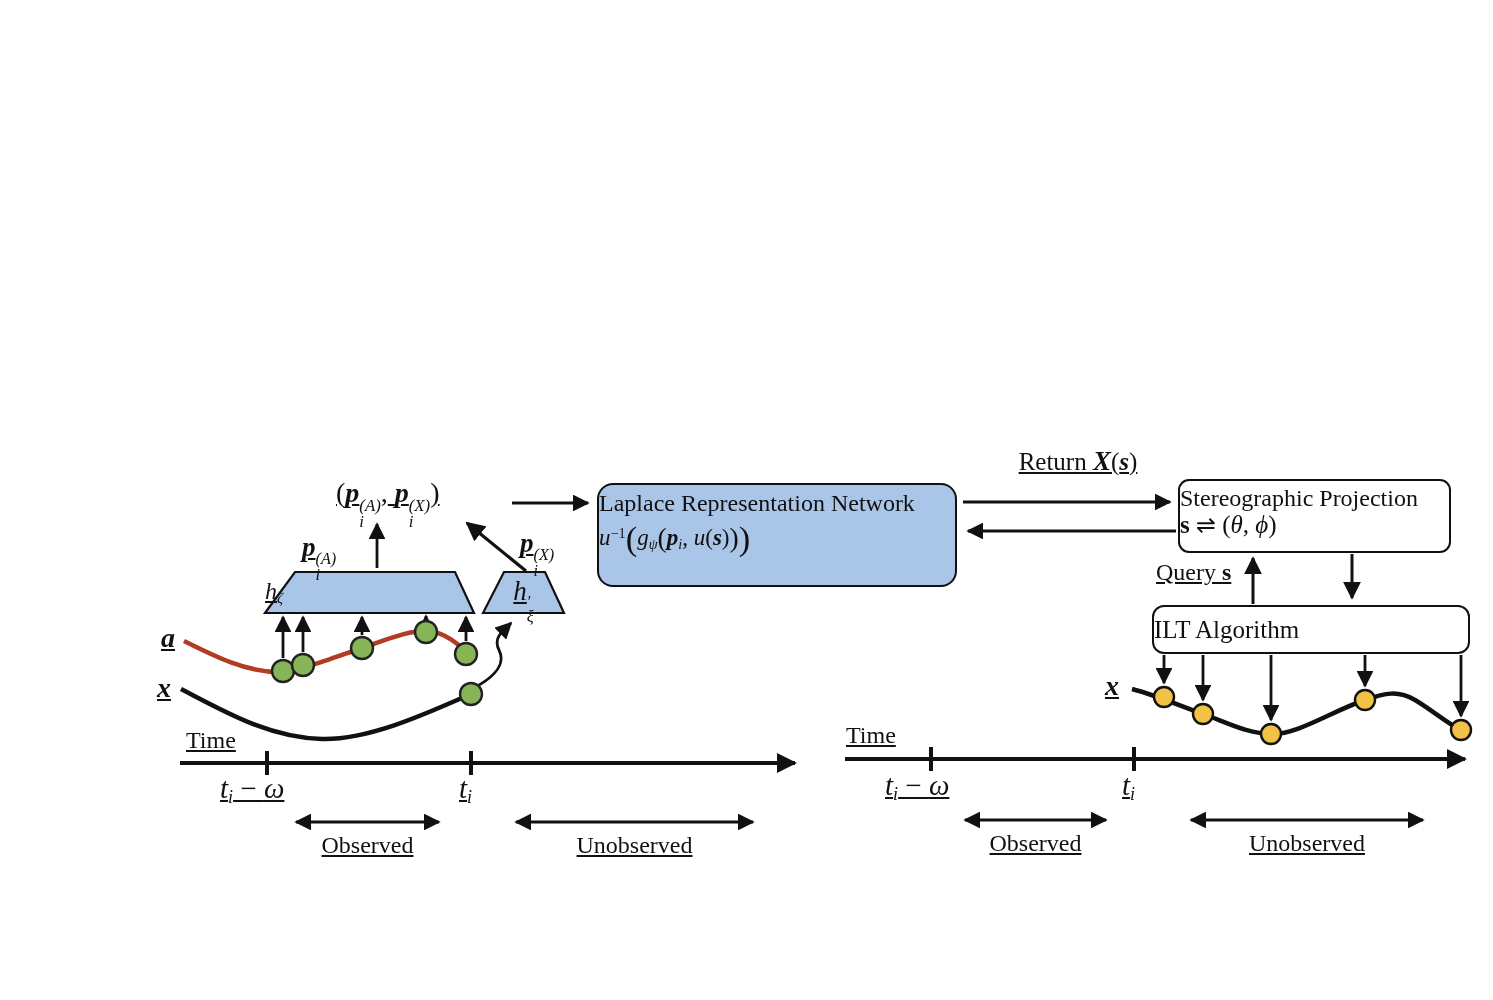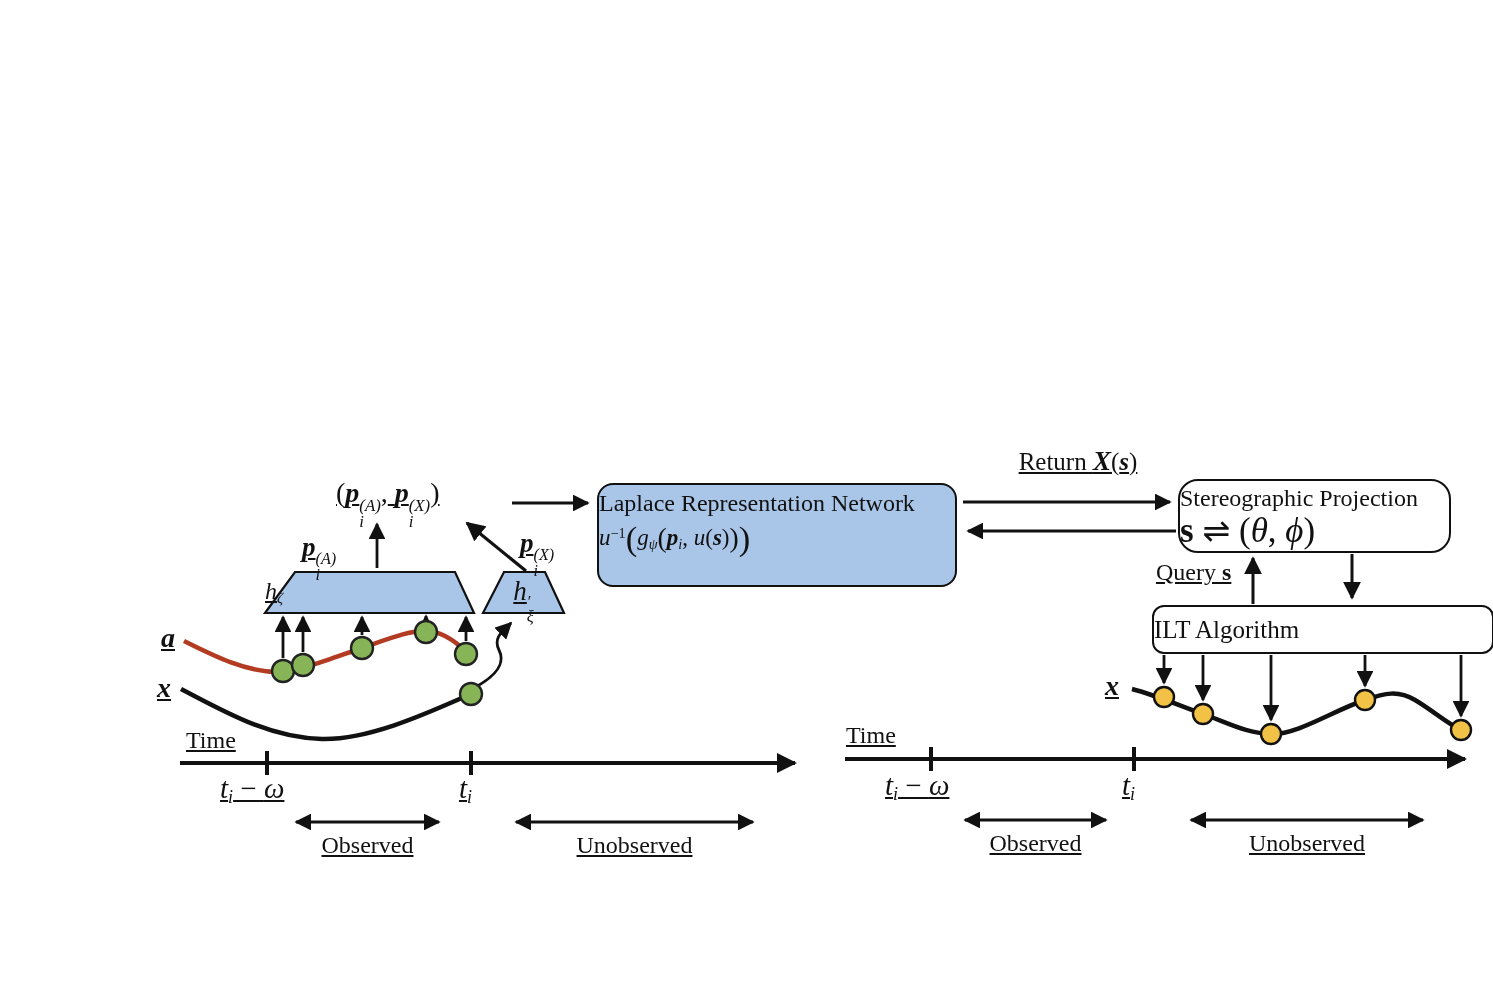--- a/index.html
+++ b/index.html
@@ -11,21 +11,21 @@
   .mb{font-style:italic;font-weight:bold;}
   .mbu{font-weight:bold;}
   .msub{font-size:0.62em;font-style:italic;vertical-align:-0.28em;}
   .msup{font-size:0.62em;vertical-align:0.5em;}
   .stack{display:inline-flex;flex-direction:column;align-items:flex-start;
          line-height:0.95;font-size:0.60em;vertical-align:-0.52em;}
   .st-up{font-style:italic;}
   .st-dn{font-style:italic;}
   .box{position:absolute;border:2.5px solid #111;box-sizing:border-box;}
   .box.blue{background:#a9c5e8;border-radius:16px;}
-  .box.white{background:#fff;border-radius:20px;}
+  .box.white{background:#fff;border-radius:11px;}
   .box-title{font-size:24px;line-height:1.15;}
   .formula{font-size:23px;}
   .f-big{font-size:1.5em;vertical-align:-0.14em;}
   .f-mid{font-size:1.2em;vertical-align:-0.07em;}
   .harpoon{font-family:"DejaVu Sans",sans-serif;font-size:0.95em;}
   .plain{font-style:normal;}
 </style>
 </head>
 <body>
 
@@ -148,30 +148,30 @@
       <span class="mi">u</span><span class="msup">−1</span><span class="f-big plain">(</span><span class="mi">g</span><span class="msub">ψ</span><span class="f-mid plain">(</span><span class="mb">p</span><span class="msub">i</span><span class="plain">,</span>&nbsp;<span class="mi">u</span><span class="plain">(</span><span class="mb">s</span><span class="plain">)</span><span class="f-mid plain">)</span><span class="f-big plain">)</span>
     </div>
   </div>
 
   <div class="label" style="left:988px;top:446px;width:180px;text-align:center;font-size:25px;">
     <span class="plain">Return </span><span class="mb" style="font-size:27px;">X</span><span class="plain">(</span><span class="mb">s</span><span class="plain">)</span>
   </div>
 
   <div class="box white" style="left:1178px;top:479px;width:273px;height:74px;border-width:2px;">
     <div class="box-title" style="margin-top:4px;">Stereographic Projection</div>
-    <div class="formula" style="font-size:35px;margin-top:-2px;">
+    <div class="formula" style="font-size:25px;margin-top:-2px;">
       <span class="mbu">s</span> <span class="harpoon">⇌</span> <span class="plain">(</span><span class="mi">θ</span><span class="plain">,</span>&nbsp;<span class="mi">ϕ</span><span class="plain">)</span>
     </div>
   </div>
 
   <div class="label" style="left:1156px;top:559px;font-size:24px;">
     <span class="plain">Query </span><span class="mbu">s</span>
   </div>
 
-  <div class="box white" style="left:1152px;top:605px;width:342px;height:49px;border-width:2px;border-radius:12px;">
+  <div class="box white" style="left:1152px;top:605px;width:318px;height:49px;border-width:2px;border-radius:12px;">
     <div class="box-title" style="line-height:45px;font-size:25px;">ILT Algorithm</div>
   </div>
 
   <div class="label" style="left:186px;top:727px;font-size:24px;">Time</div>
   <div class="label" style="left:846px;top:722px;font-size:24px;">Time</div>
 
   <div class="label" style="left:220px;top:772px;font-size:29px;">
     <span class="mi">t</span><span class="msub">i</span><span class="plain"> − </span><span class="mi">ω</span>
   </div>
   <div class="label" style="left:459px;top:772px;font-size:29px;">

